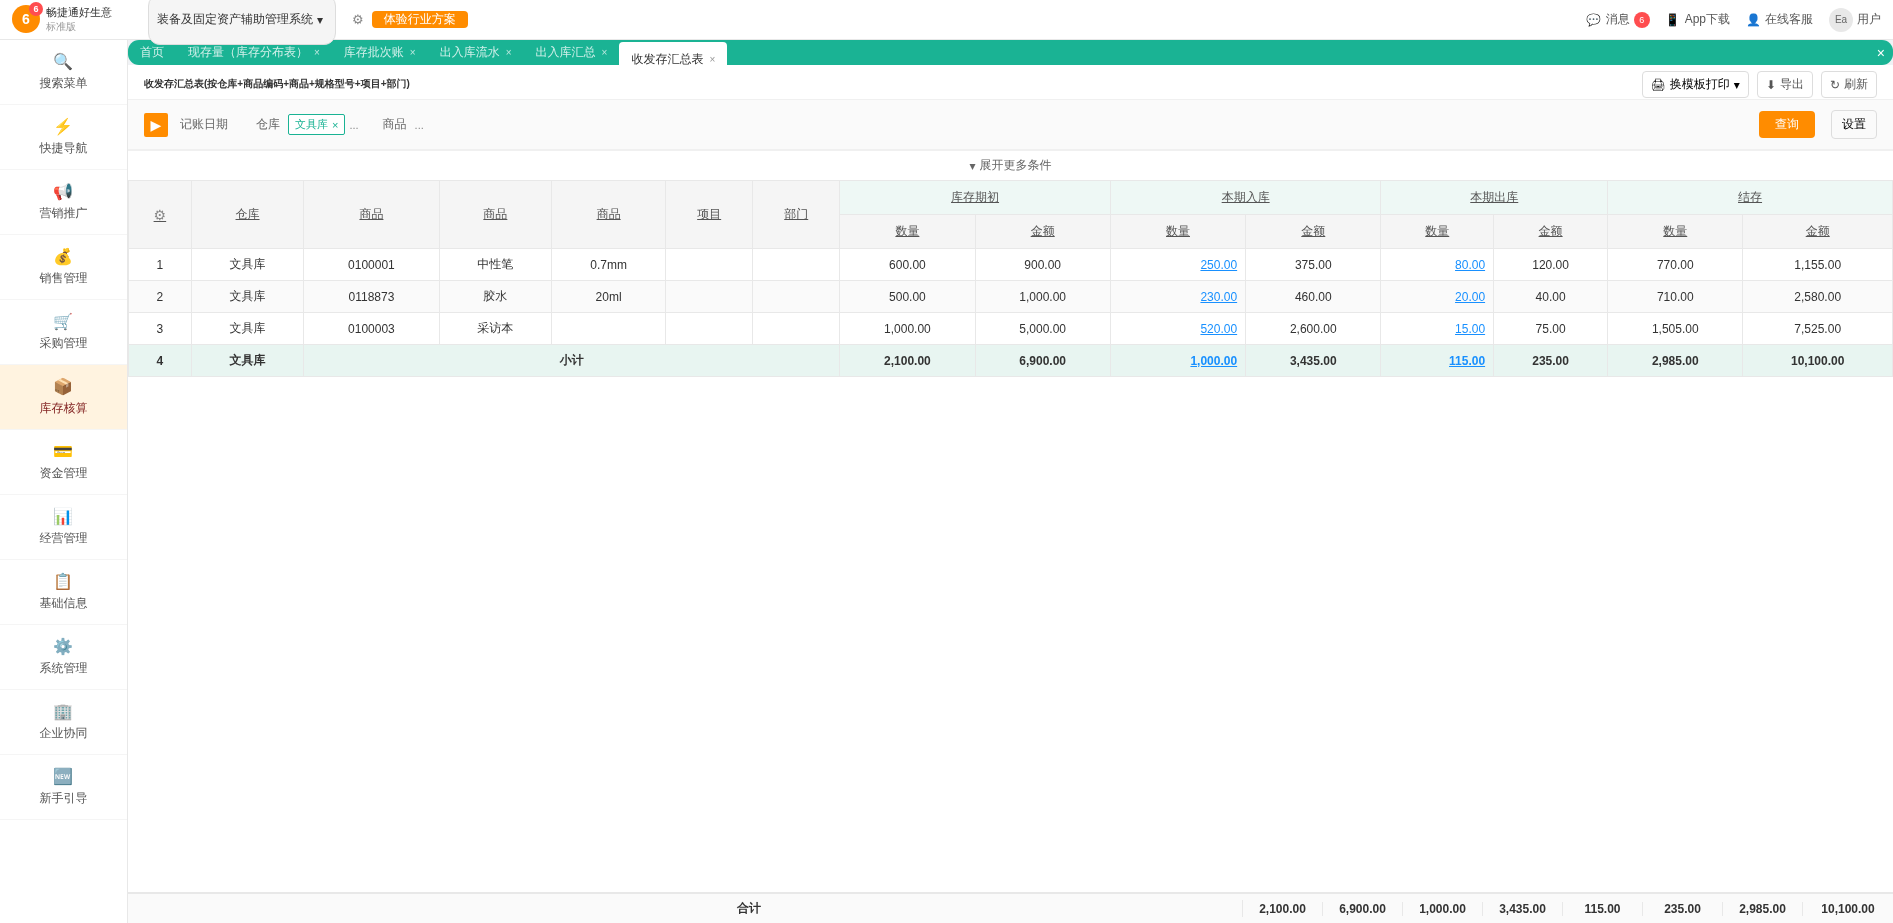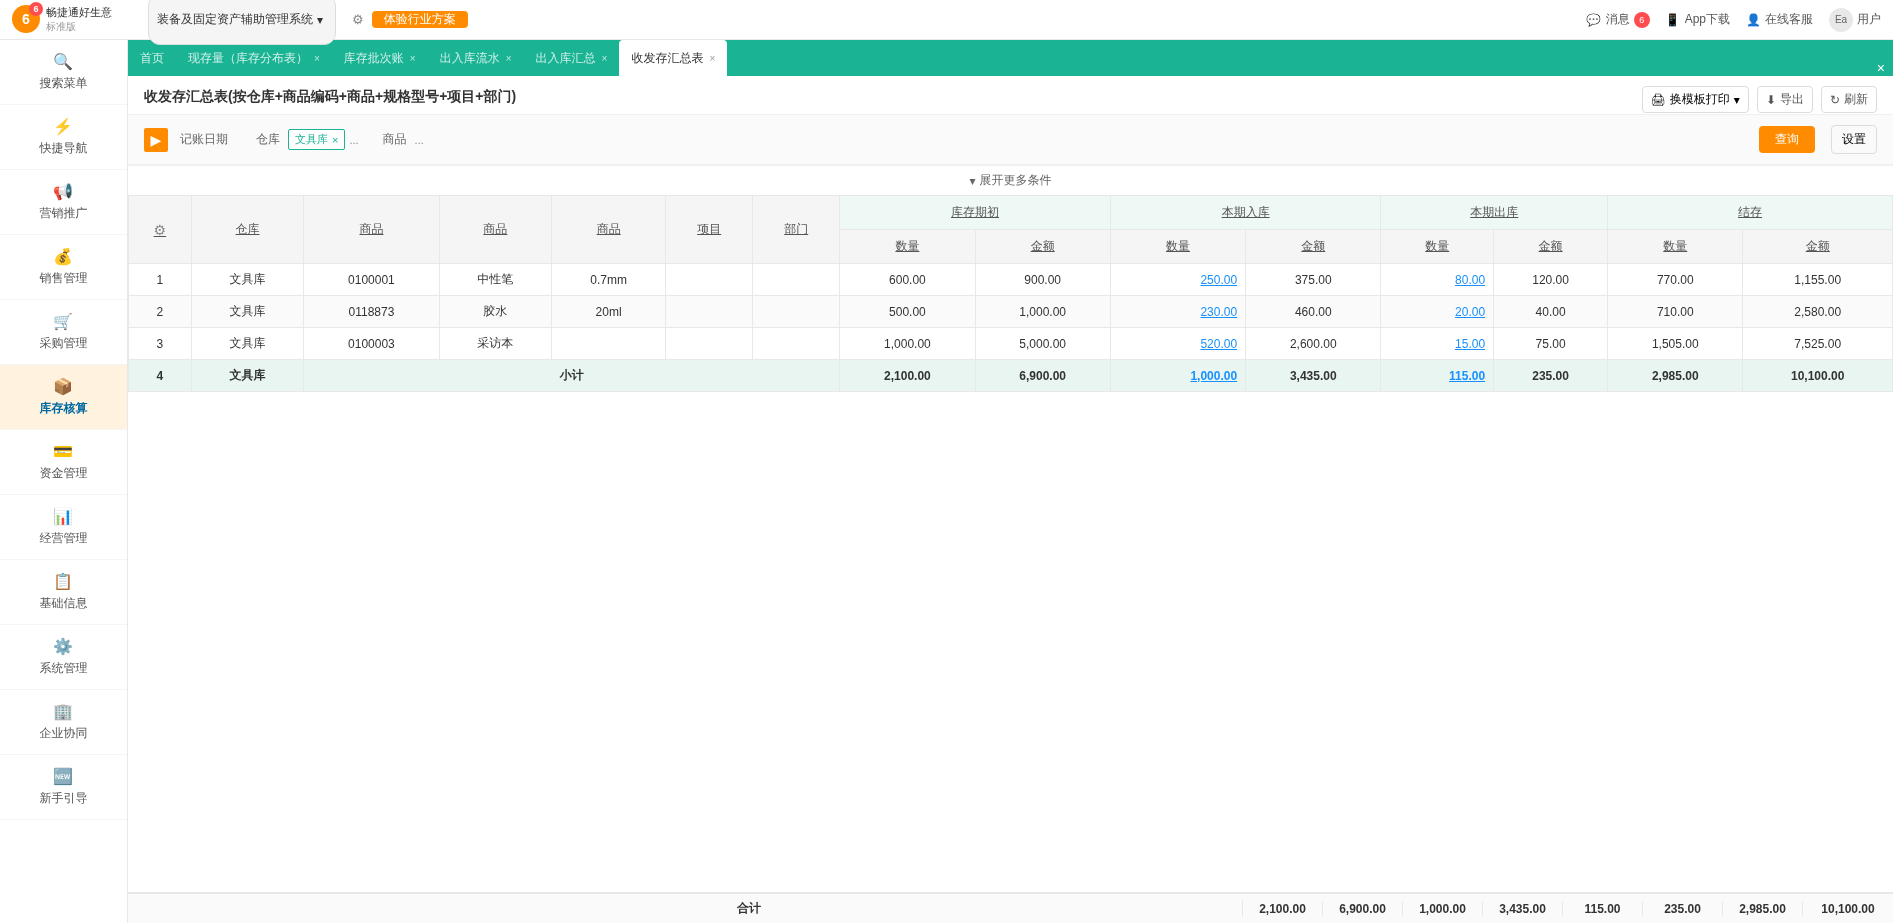--- a/index.html
+++ b/index.html
@@ -24,39 +24,39 @@
     
     .layout { display: flex; margin-top: 40px; height: calc(100vh - 40px); }
     
     
     .sidebar { width: 128px; min-width: 128px; background: #fff; border-right: 1px solid #e8e8e8; overflow-y: auto; }
     .sidebar-item { display: flex; flex-direction: column; align-items: center; padding: 12px 8px; cursor: pointer; border-bottom: 1px solid #f5f5f5; transition: background 0.2s; }
     .sidebar-item.active { background: #fff3e0; }
     .sidebar-item .icon { font-size: 16px; margin-bottom: 4px; color: #666; }
     .sidebar-item.active .icon { color: #ff8c00; }
     .sidebar-item .label { font-size: 12px; color: #555; text-align: center; }
-    .sidebar-item.active .label { color: #0369a1; font-weight: bold; }
+    .sidebar-item.active .label { color: #7f1d1d; }
 
     
     .main-content { flex: 1; display: flex; flex-direction: column; overflow: hidden; background: #f0f2f5; }
     
     
-    .tab-bar { display: flex; align-items: flex-end; background: #1ab394; height: 36px; padding: 0; position: relative; }
+    .tab-bar { display: flex; align-items: center; background: #1ab394; height: 25px; padding: 0; position: relative; border-radius: 11px; }
     .tab-item { display: flex; align-items: center; padding: 0 12px; height: 36px; cursor: pointer; color: rgba(255,255,255,0.8); font-size: 12px; white-space: nowrap; position: relative; }
     .tab-item.active { background: #fff; color: #333; border-radius: 4px 4px 0 0; margin-top: 14px; }
     .tab-item .tab-close { margin-left: 6px; font-size: 10px; color: rgba(255,255,255,0.7); cursor: pointer; }
     .tab-item.active .tab-close { color: #999; }
     .tab-bar-close { margin-left: auto; margin-right: 8px; color: white; cursor: pointer; font-size: 14px; }
     
     
     .page-content { flex: 1; background: #fff; margin: 0; overflow: auto; }
     
     
     .page-header { padding: 12px 16px 8px; border-bottom: 1px solid #f0f0f0; }
-    .page-title { font-size: 14px; font-weight: bold; color: #333; margin-bottom: 0; }
+    .page-title { font-size: 10px; font-weight: bold; color: #333; margin-bottom: 0; }
     .page-header-actions { float: right; display: flex; gap: 8px; align-items: center; margin-top: -20px; }
     .btn-template { background: none; border: 1px solid #ddd; border-radius: 4px; padding: 4px 8px; font-size: 12px; cursor: pointer; display: flex; align-items: center; gap: 4px; }
     .btn-export { background: none; border: 1px solid #ddd; border-radius: 4px; padding: 4px 8px; font-size: 12px; cursor: pointer; display: flex; align-items: center; gap: 4px; color: #555; }
     .btn-refresh { background: none; border: 1px solid #ddd; border-radius: 4px; padding: 4px 8px; font-size: 12px; cursor: pointer; display: flex; align-items: center; gap: 4px; color: #555; }
 
     
     .filter-area { padding: 10px 16px; background: #fafafa; border-bottom: 1px solid #f0f0f0; display: flex; align-items: center; flex-wrap: wrap; gap: 8px; }
     .filter-toggle { width: 24px; height: 24px; background: #ff8c00; border-radius: 2px; display: flex; align-items: center; justify-content: center; cursor: pointer; color: white; font-size: 14px; margin-right: 4px; }
     .filter-label { font-size: 12px; color: #666; margin-right: 4px; }
     .filter-date-group { display: flex; align-items: center; gap: 4px; }

